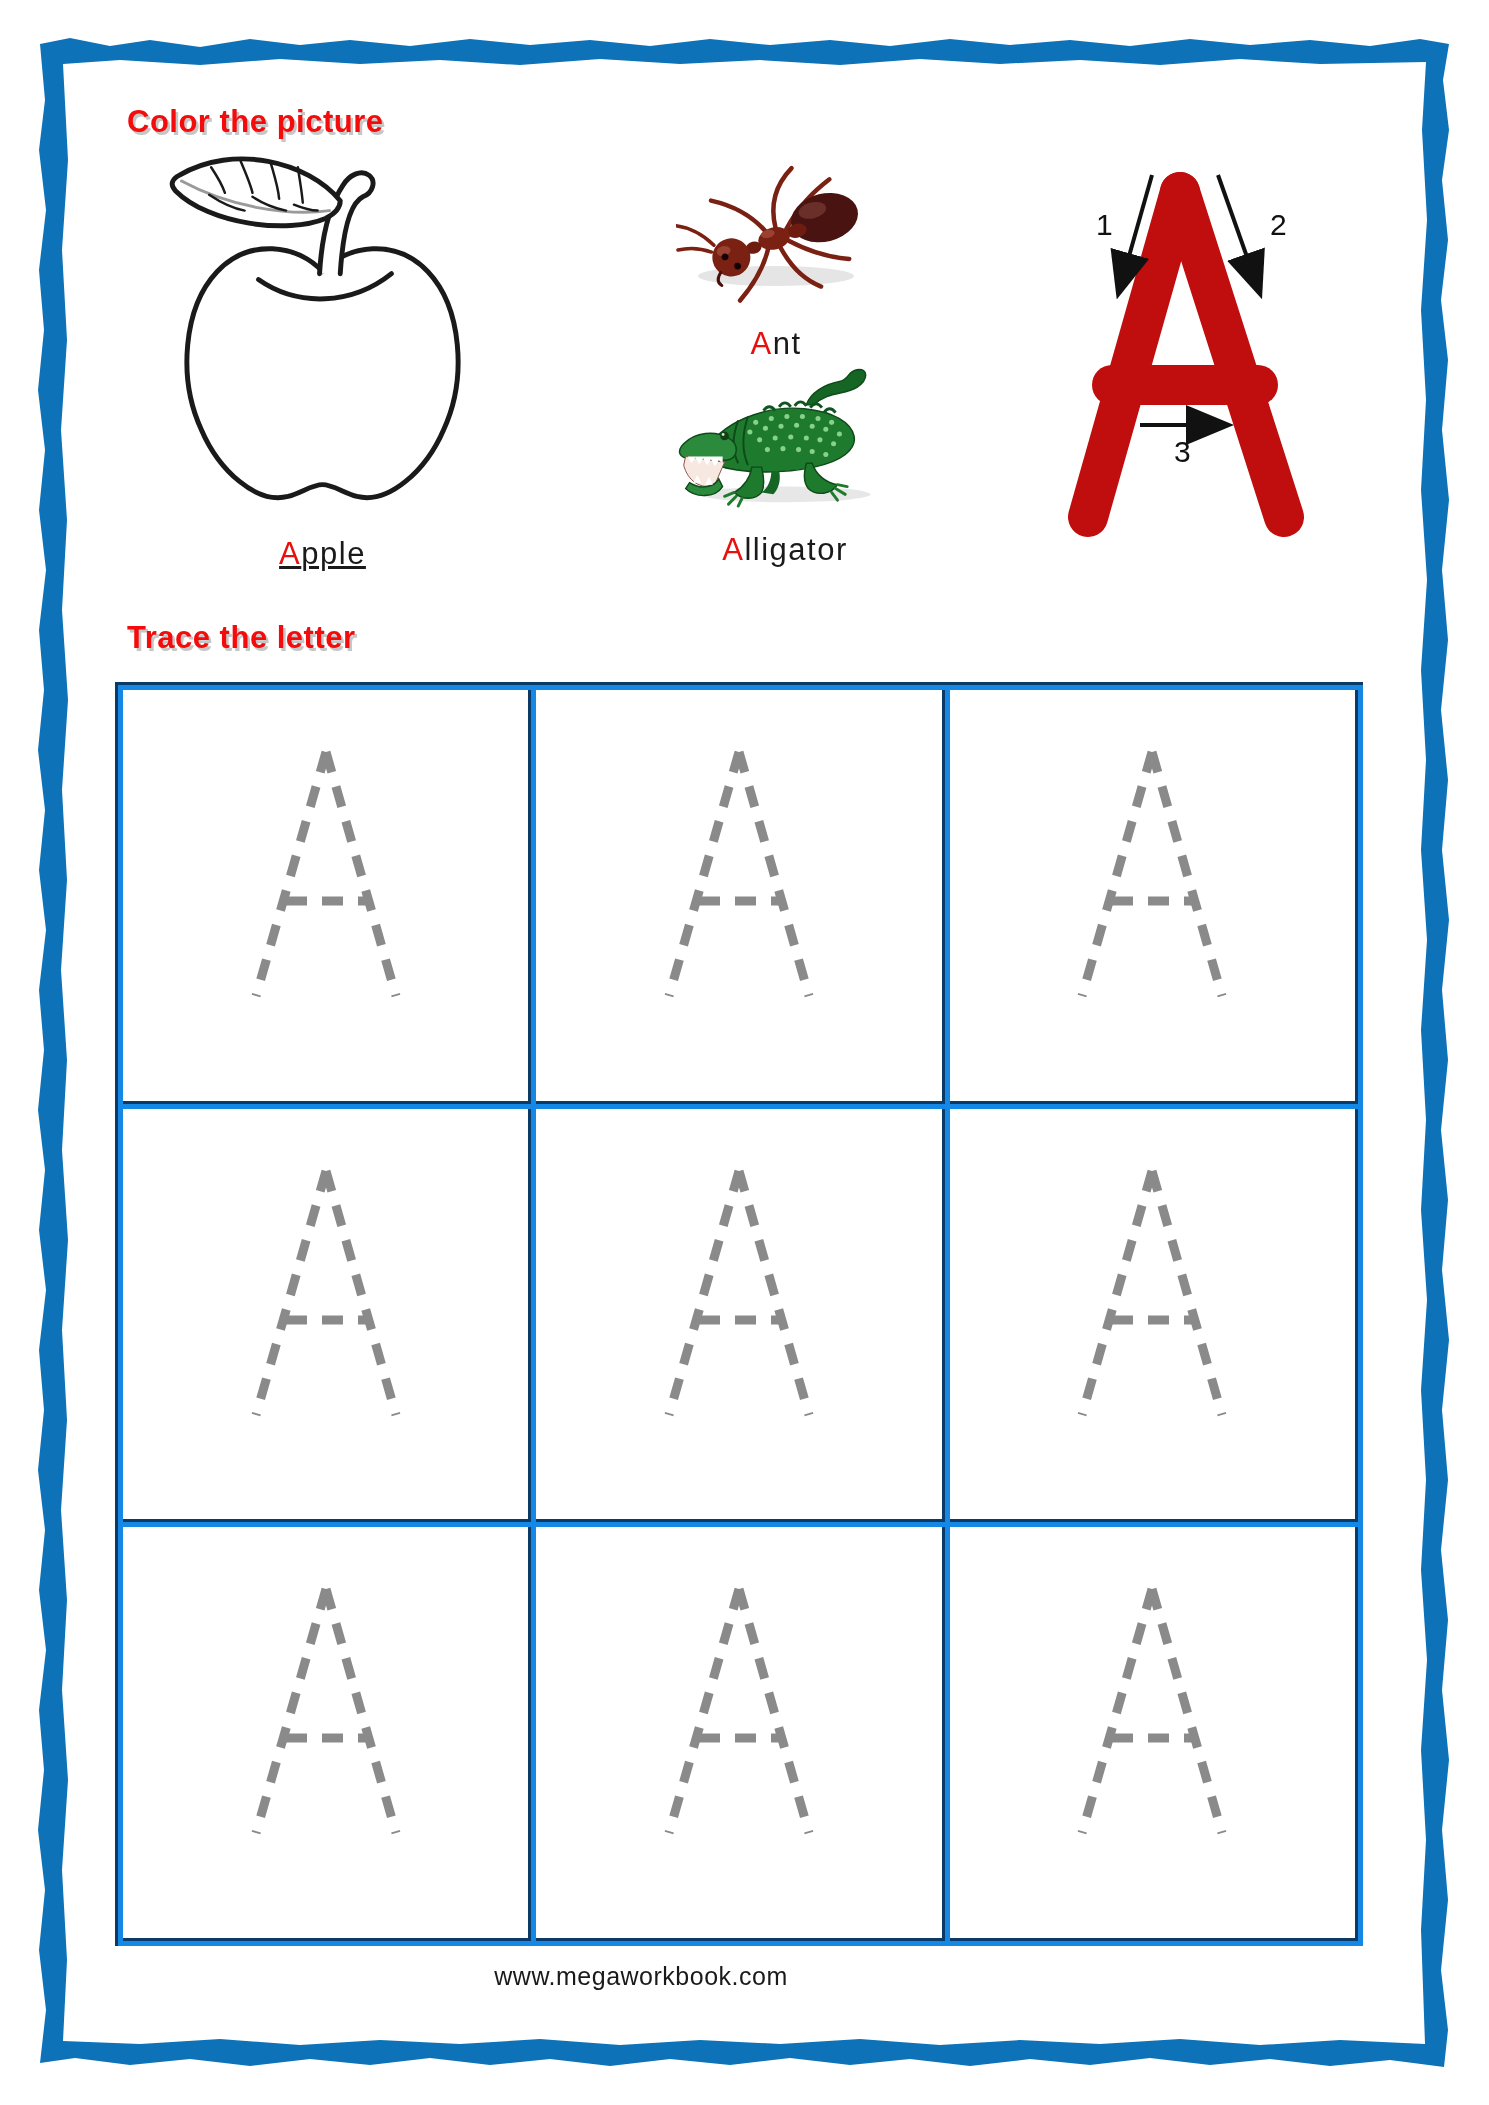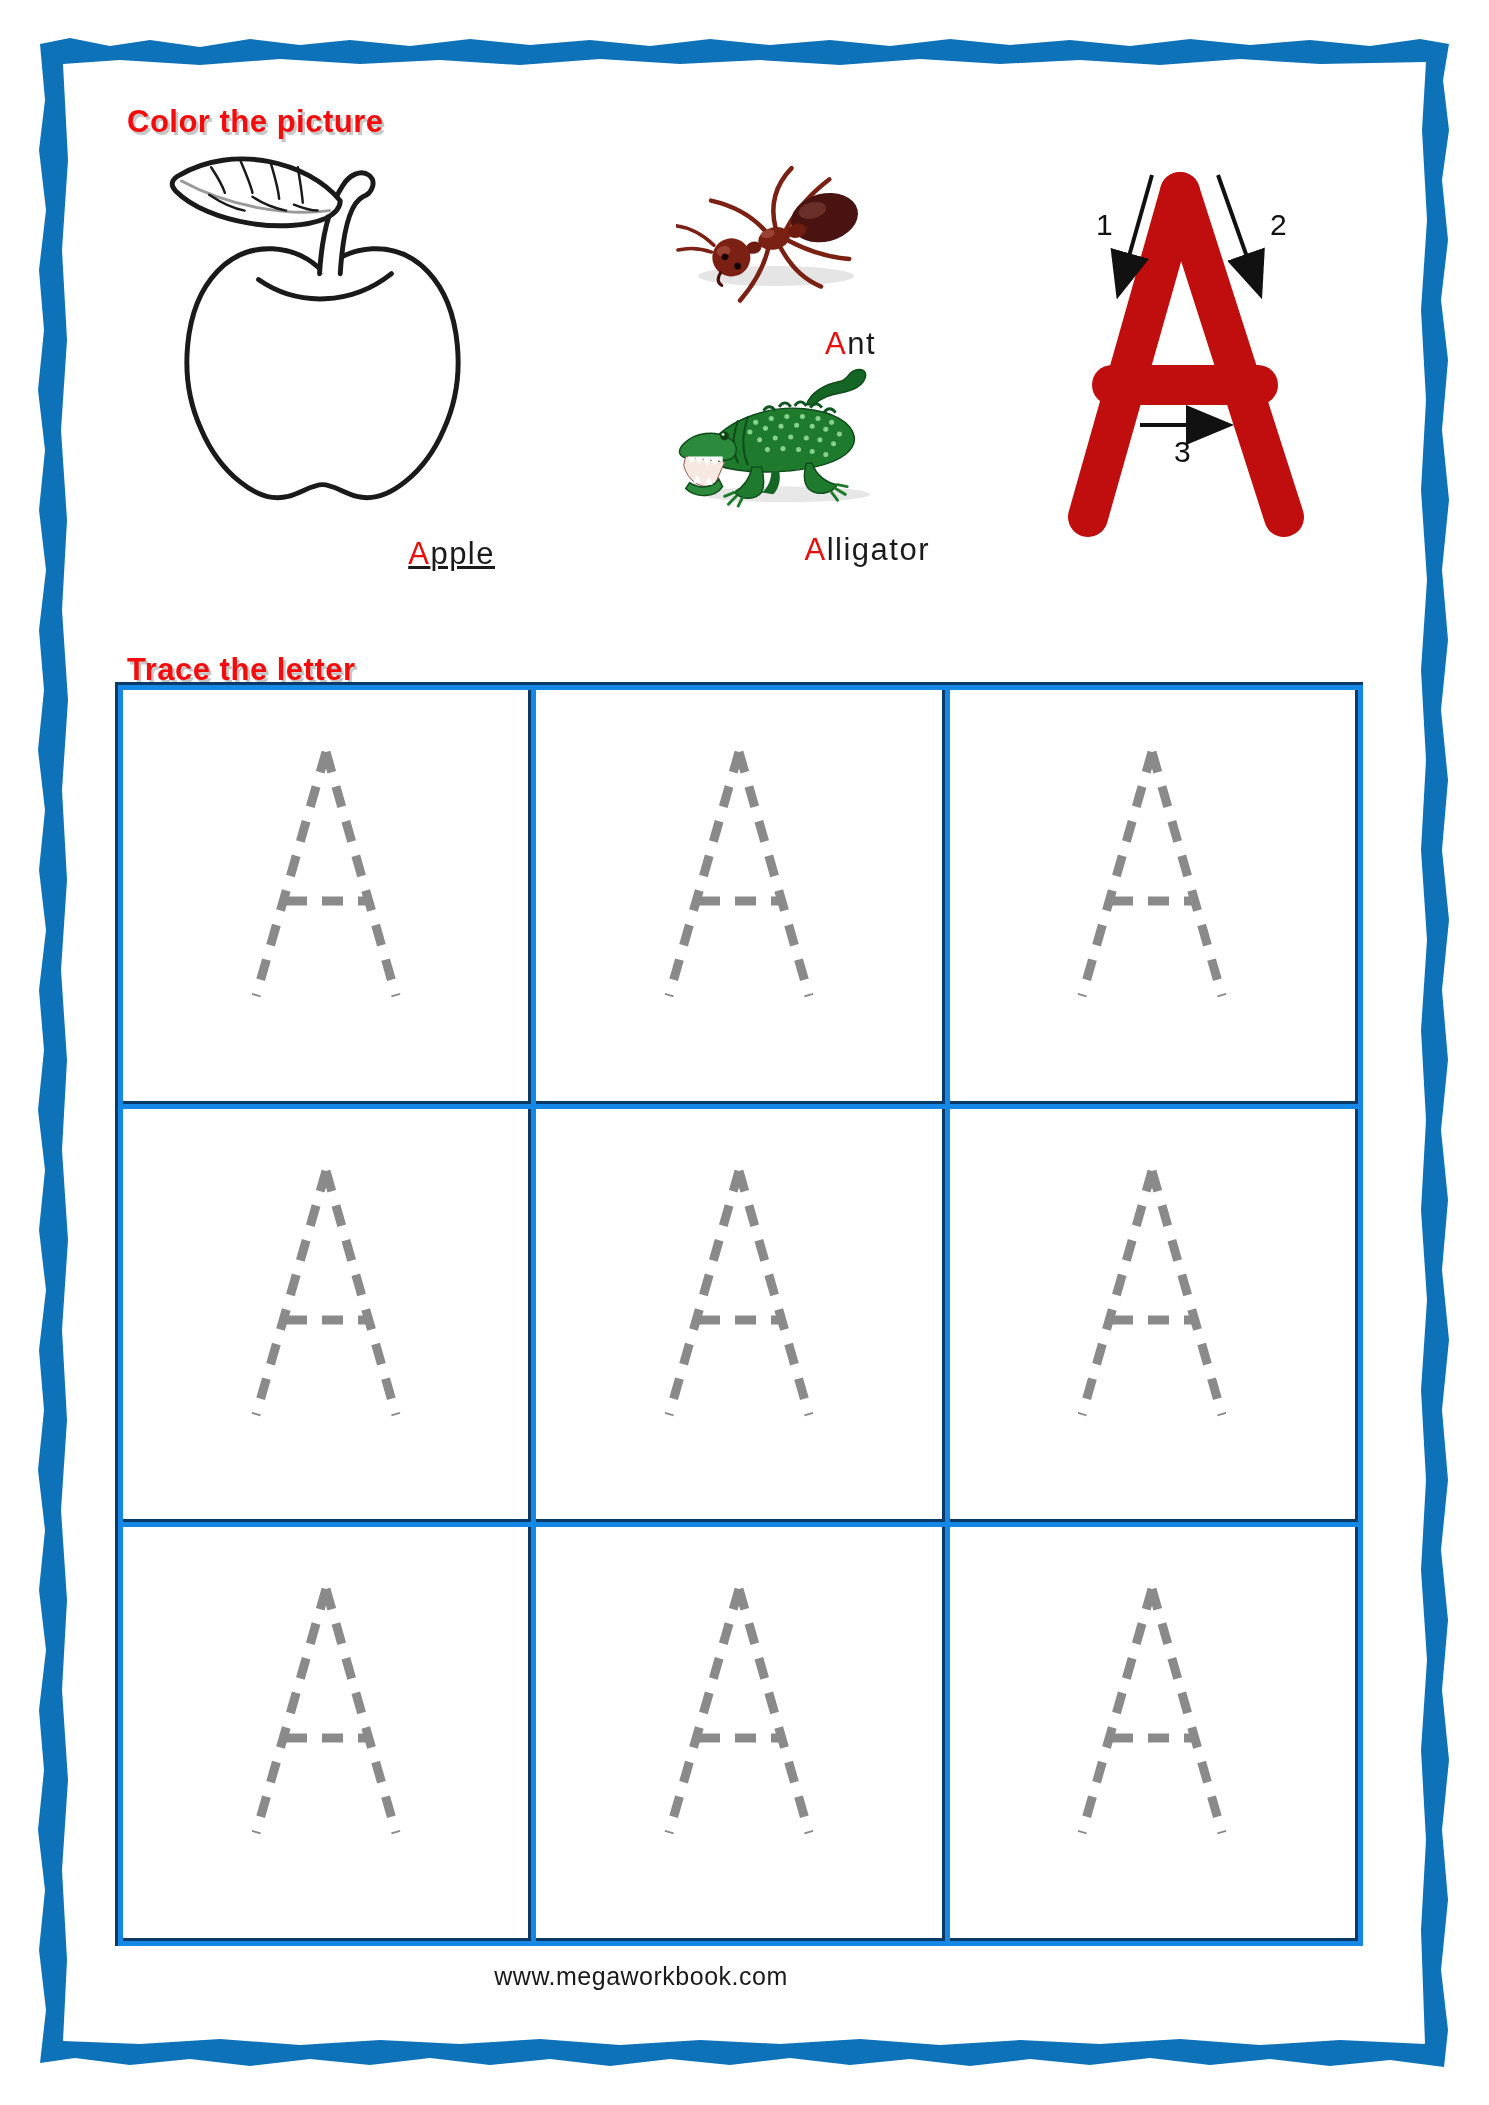--- a/index.html
+++ b/index.html
@@ -12,21 +12,21 @@
   #frame{position:absolute;left:0;top:0;pointer-events:none;}
   
   .heading{
     position:absolute;font-size:31px;font-weight:bold;
     color:var(--heading-red,#F40B0B);
     text-shadow:2.5px 2.5px 0 var(--heading-shadow,#C6C6C6);
     letter-spacing:0.5px;white-space:nowrap;
   }
   
   .word-label{
-    position:absolute;text-align:right;font-size:31px;font-weight:400;
+    position:absolute;text-align:center;font-size:31px;font-weight:400;
     letter-spacing:1.5px;color:var(--text-black,#1A1A1A);white-space:nowrap;
   }
   .word-label .first{color:var(--label-red,#E8100C);}
   
   .grid{
     position:absolute;left:115px;top:682px;width:1248px;height:1264px;
     box-sizing:border-box;background:var(--grid-blue,#1488E4);
     border-top:3px solid var(--grid-navy,#0C3A66);
     border-left:3px solid var(--grid-navy,#0C3A66);
     padding:5px;display:grid;gap:5px;
@@ -190,21 +190,21 @@
   <g stroke="#111" stroke-width="4" fill="none">
     <path d="M116 35 L84 148" marker-end="url(#ah)"></path>
     <path d="M182 35 L222 148" marker-end="url(#ah)"></path>
     <path d="M104 285 L186 285" marker-end="url(#ah)"></path>
   </g>
   <text class="guide-num" x="60" y="95">1</text>
   <text class="guide-num" x="234" y="95">2</text>
   <text class="guide-num" x="138" y="322">3</text>
 </svg>
 
-<div class="heading" style="left:127px;top:652px;text-align:center;">Trace the letter</div>
+<div class="heading" style="left:127px;top:620px;text-align:center;">Trace the letter</div>
 
 <div class="grid">
   <div class="cell">
     <svg class="trace-a" width="170" height="256" viewBox="0 0 170 256" aria-label="A">
         <path d="M85 6 L15 250"></path>
         <path d="M85 6 L155 250"></path>
         <path d="M45 155 L125 155"></path>
       </svg>
   </div>
   <div class="cell">

